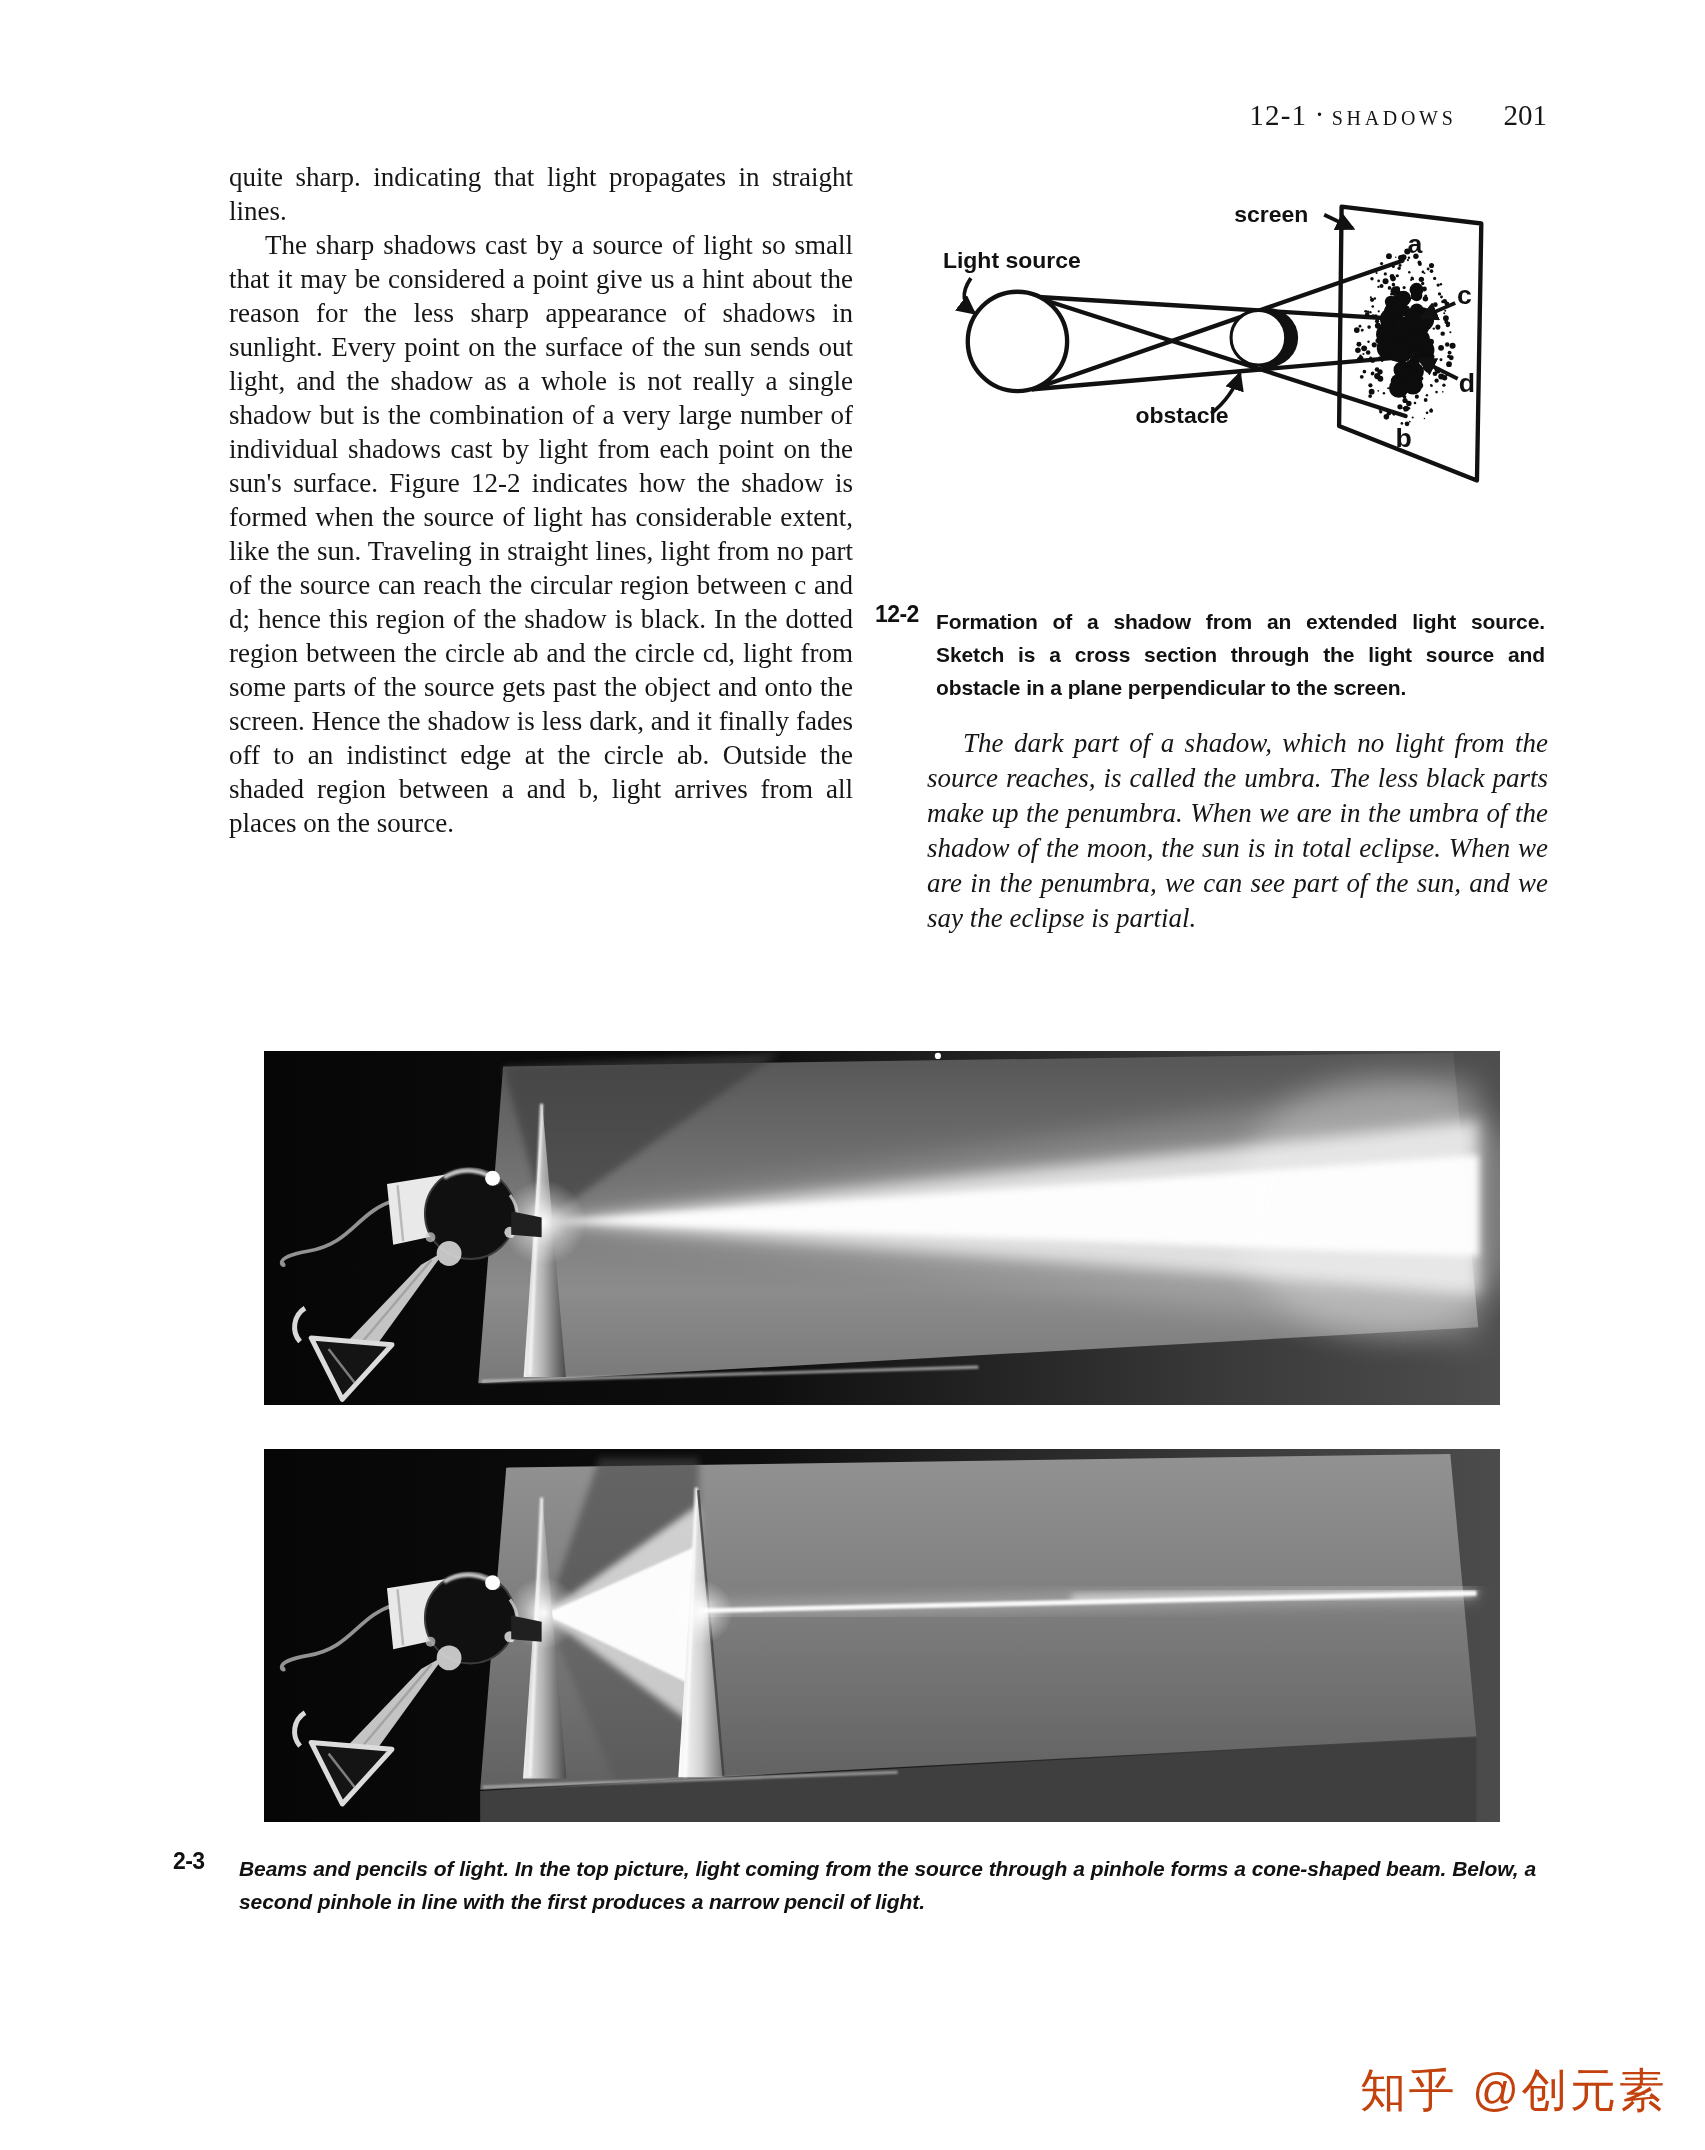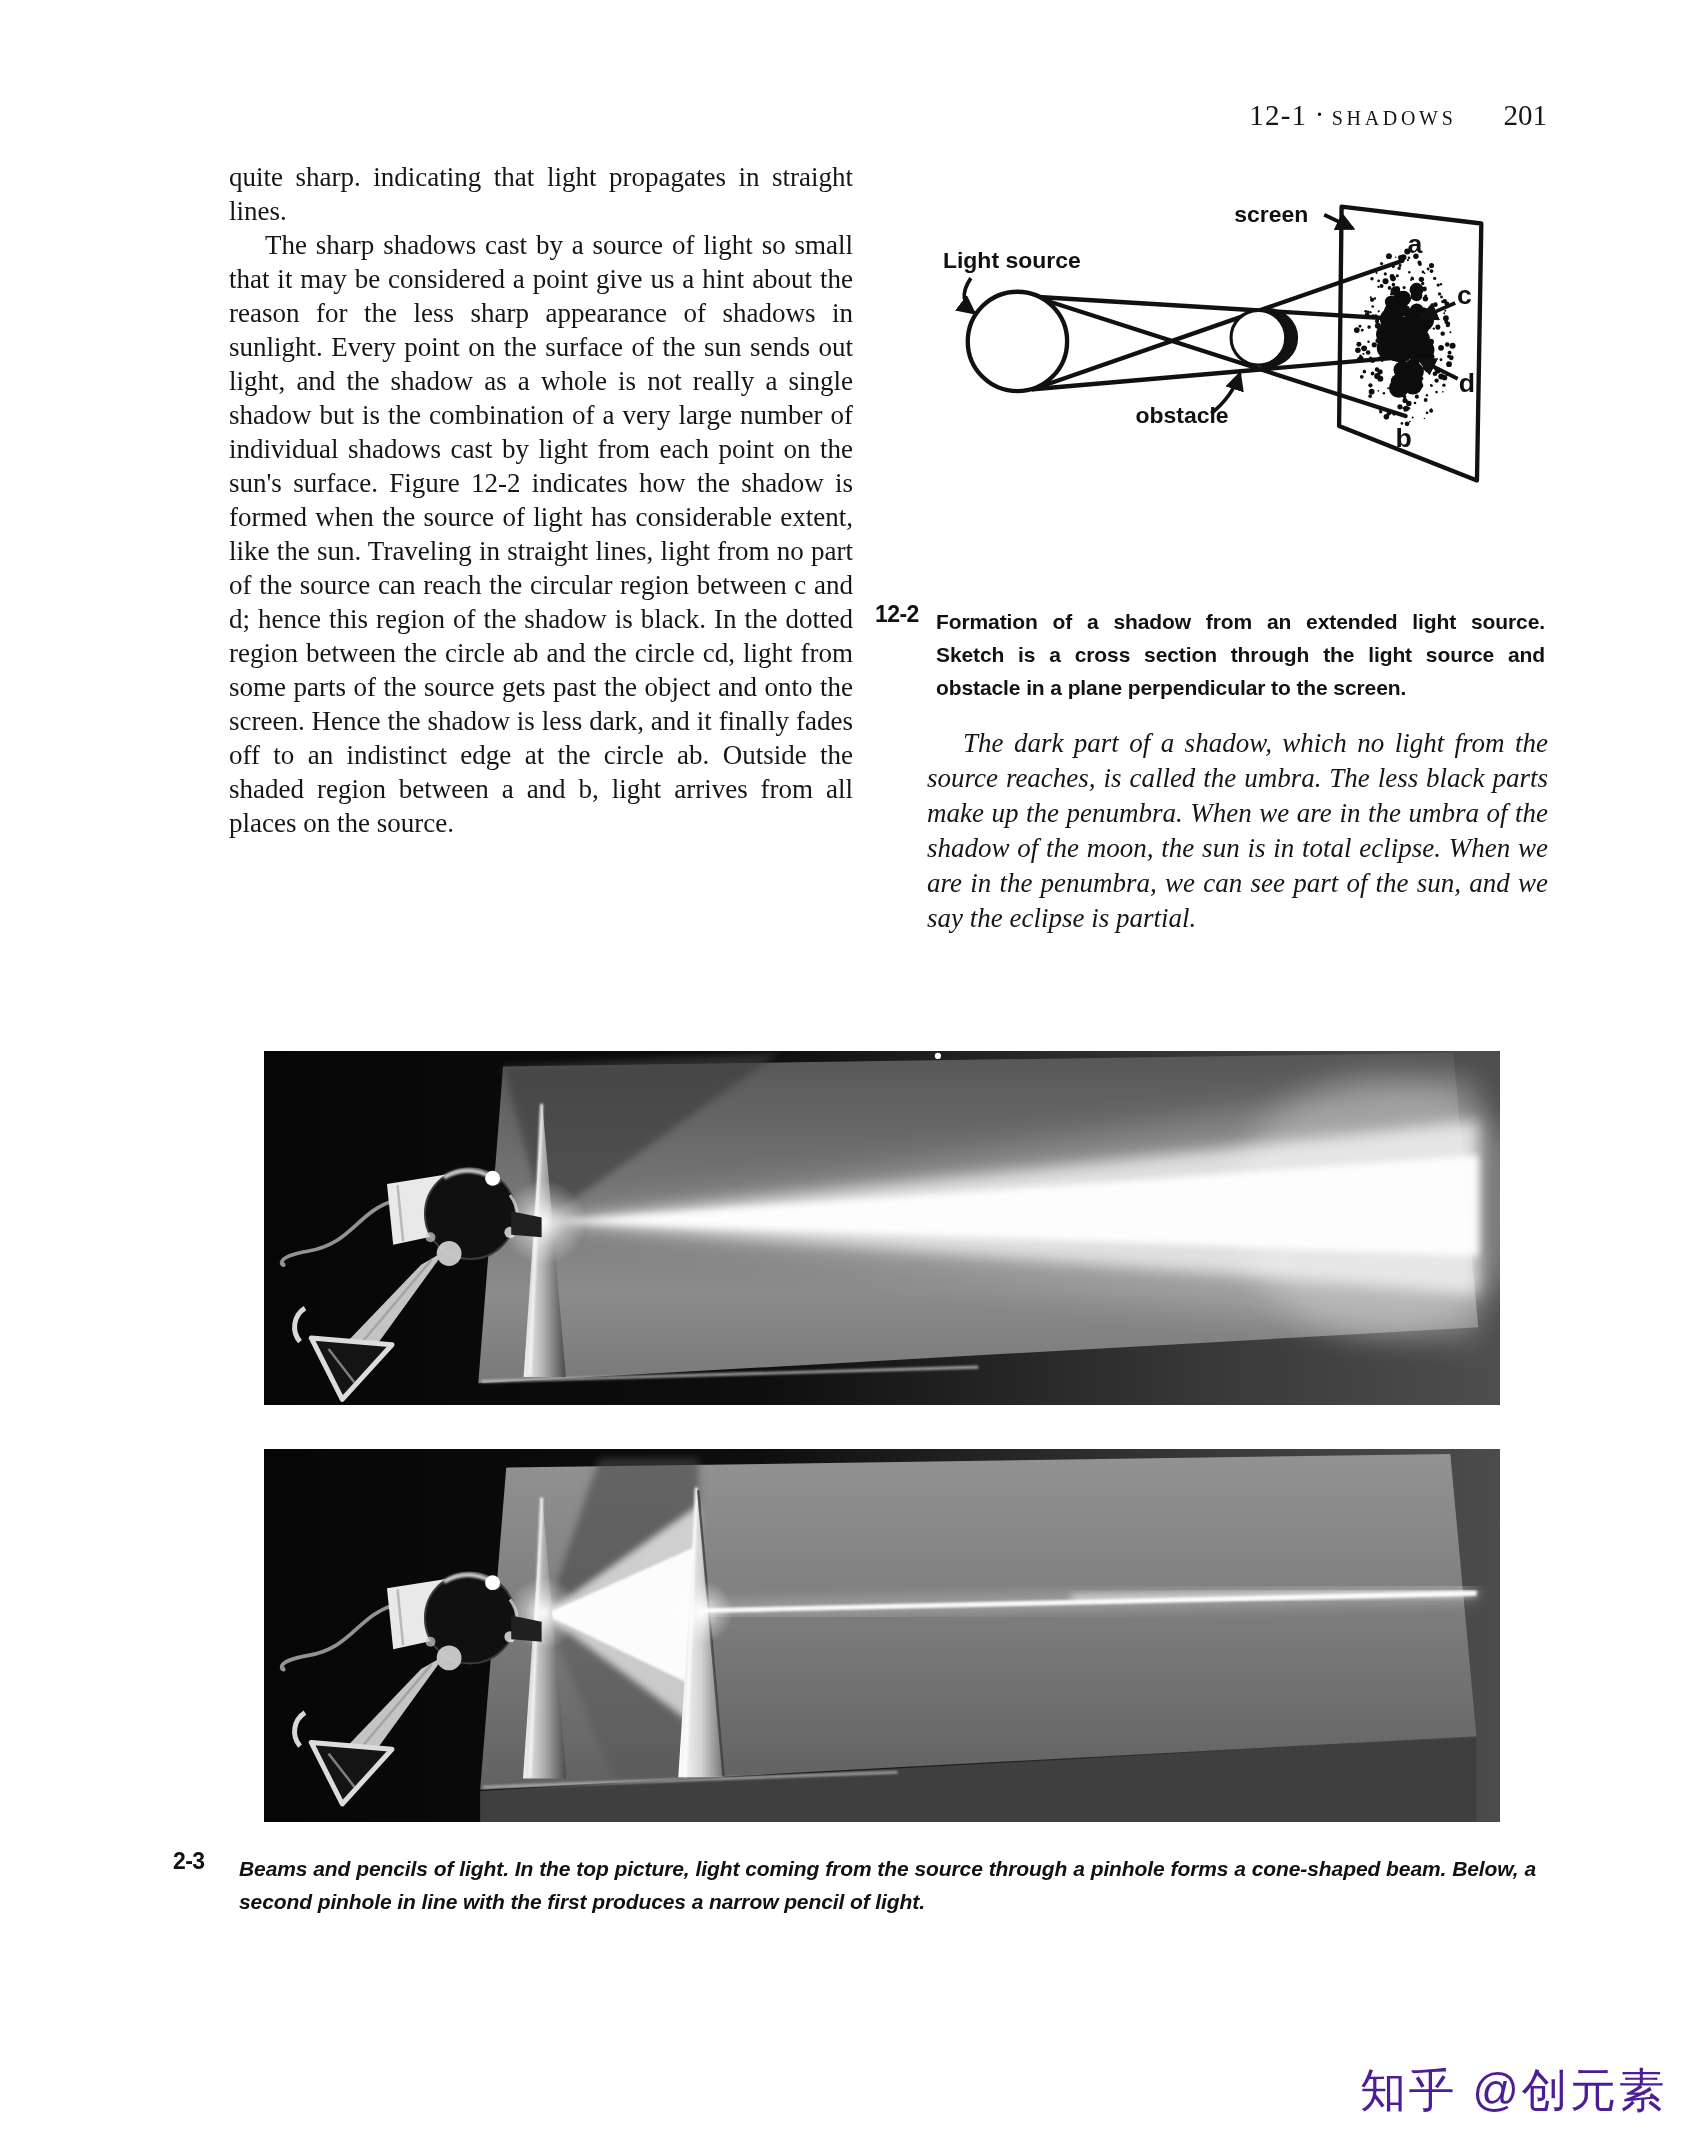--- a/index.html
+++ b/index.html
@@ -40,21 +40,21 @@
   .ray{stroke:#111;stroke-width:7;stroke-linecap:round;}
   .leader{stroke:#111;stroke-width:6;fill:none;}
 
   
   .photo{position:absolute;display:block;}
   .photo-top{left:264px;top:1051px;width:1236px;height:354px;}
   .photo-bottom{left:264px;top:1449px;width:1236px;height:373px;}
 
   
   .watermark{position:absolute;right:39px;bottom:29px;font-family:"Liberation Sans", sans-serif;
-             font-size:46px;color:#4c1d95;letter-spacing:2.5px;}
+             font-size:46px;color:#c2410c;letter-spacing:2.5px;}
 </style>
 </head>
 <body>
 
 <div class="page">
 
   <div class="header">
     <span class="sec-num">12-1</span><span class="sec-sep">·</span><span class="sec-title">SHADOWS</span><span class="page-num">201</span>
   </div>
 

